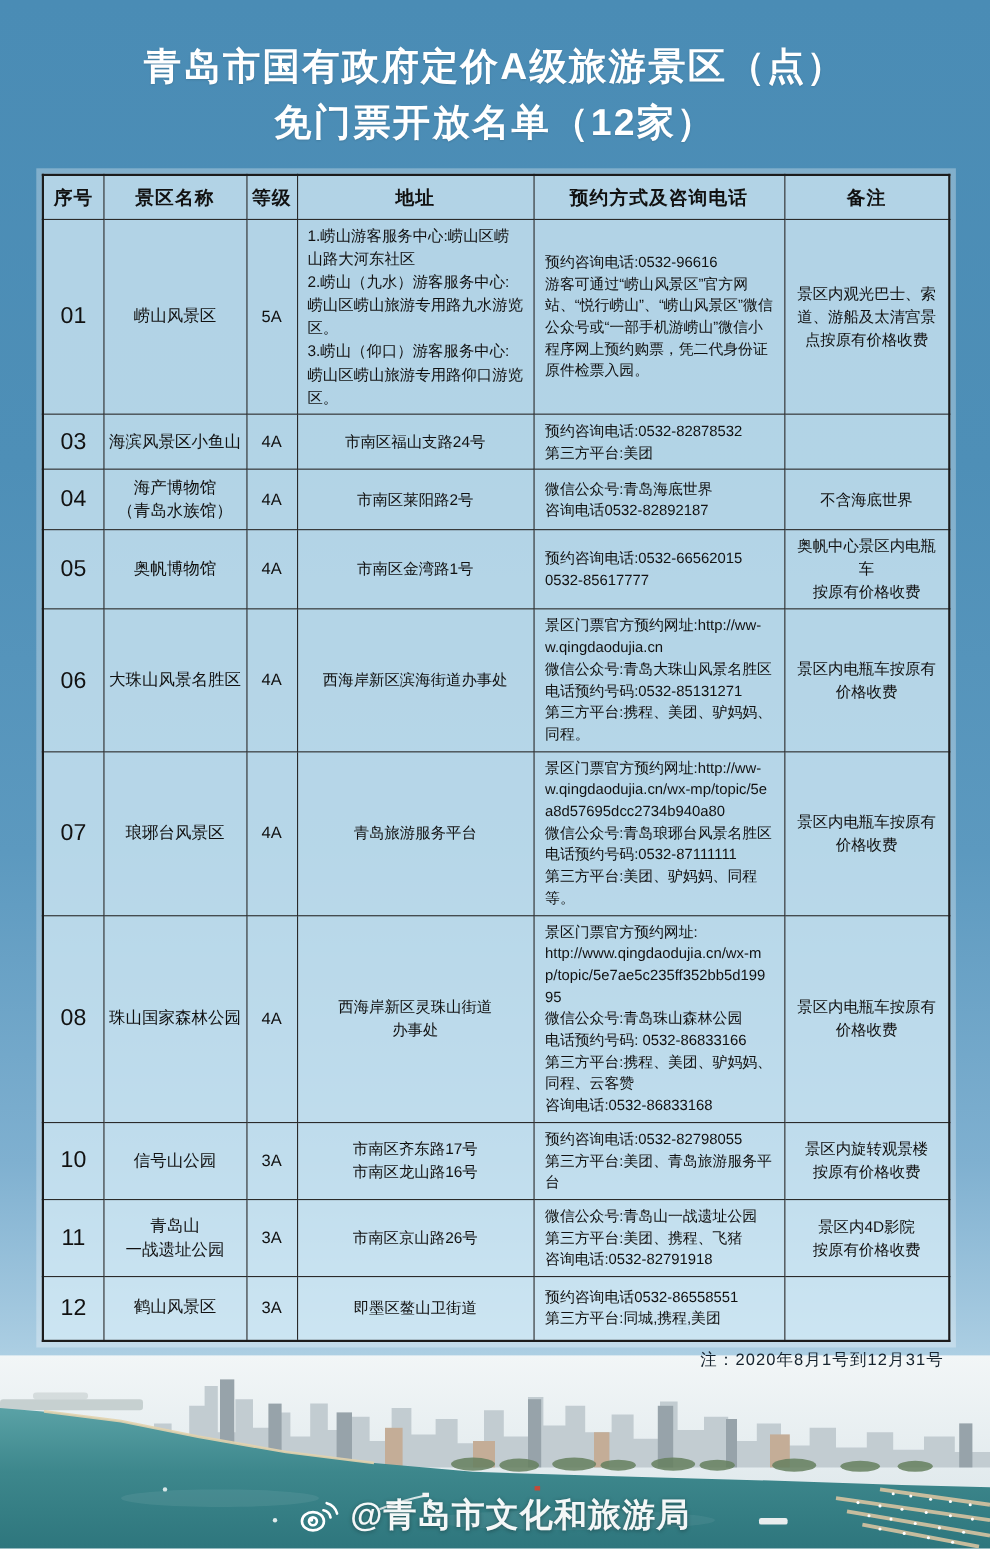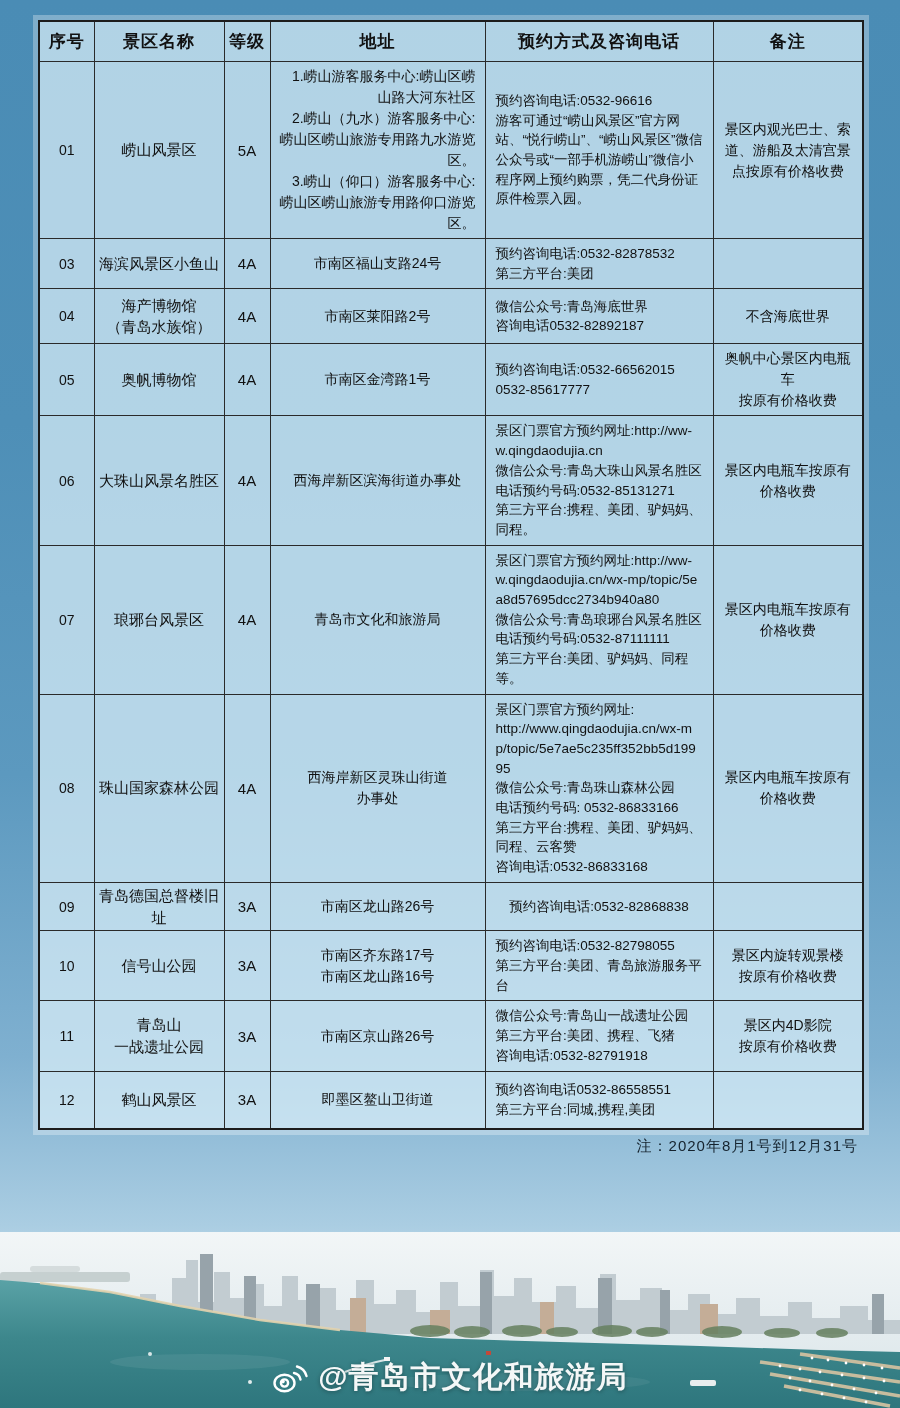--- a/index.html
+++ b/index.html
@@ -16,25 +16,25 @@
   }
   .table-wrap{margin:20px 38px 0 38px;}
   table.attractions{
     border-collapse:collapse;table-layout:fixed;width:824px;
     background:rgba(217,238,248,0.72);
     border:2px solid #1c1c1c;
     box-shadow:0 0 0 5px rgba(255,255,255,0.30);
   }
   th,td{border:1.5px solid #2a2a2a;vertical-align:middle;color:#111;}
   th{font-size:17px;font-weight:bold;padding:8px 2px;text-align:center;letter-spacing:1px;}
-  .c-no{text-align:center;font-size:14px;}
+  .c-no{text-align:center;font-size:21px;}
   .c-name{text-align:center;font-size:15px;white-space:pre-line;line-height:1.45;padding:2px 4px;}
   .c-grade{text-align:center;font-size:15px;}
   .c-addr{text-align:center;font-size:14px;white-space:pre-line;line-height:1.5;padding:4px 9px;}
-  .c-addr.left{text-align:right;}
+  .c-addr.left{text-align:left;}
   .c-book{text-align:left;font-size:13.5px;white-space:pre-line;line-height:1.46;padding:5px 10px;word-break:break-all;}
   .c-book.center{text-align:center;}
   .c-note{text-align:center;font-size:14px;white-space:pre-line;line-height:1.5;padding:4px 8px;}
   .c-note.left{text-align:center;}
   .footnote{
     margin:7px 42px 0 0;text-align:right;font-size:15px;color:#15232e;letter-spacing:1px;
   }
   .photo{
     position:absolute;left:0;bottom:0;width:900px;height:176px;z-index:1;
   }
@@ -44,20 +44,24 @@
     display:flex;align-items:center;justify-content:center;gap:10px;
     color:rgba(255,255,255,0.95);font-size:30px;font-weight:bold;letter-spacing:1px;
     text-shadow:0 1px 4px rgba(0,0,0,0.35);
   }
 </style>
 </head>
 <body>
 
 <div class="poster">
 
+  <div class="title">
+    <div>青岛市国有政府定价A级旅游景区（点）</div>
+    <div>免门票开放名单（12家）</div>
+  </div>
 
   <div class="table-wrap">
     <table class="attractions">
       <colgroup>
         <col style="width:55px">
           <col style="width:130px">
           <col style="width:46px">
         <col style="width:215px">
           <col style="width:228px">
           <col style="width:150px">
@@ -122,21 +126,21 @@
 微信公众号:青岛大珠山风景名胜区
 电话预约号码:0532-85131271
 第三方平台:携程、美团、驴妈妈、同程。</td>
           <td class="c-note">景区内电瓶车按原有
 价格收费</td>
         </tr>
         <tr style="height:140px;">
           <td class="c-no">07</td>
           <td class="c-name">琅琊台风景区</td>
           <td class="c-grade">4A</td>
-          <td class="c-addr">青岛市文化和旅游局</td>
+          <td class="c-addr">青岛旅游服务平台</td>
           <td class="c-book">景区门票官方预约网址:http://ww-w.qingdaodujia.cn/wx-mp/topic/5ea8d57695dcc2734b940a80
 微信公众号:青岛琅琊台风景名胜区
 电话预约号码:0532-87111111
 第三方平台:美团、驴妈妈、同程等。</td>
           <td class="c-note">景区内电瓶车按原有
 价格收费</td>
         </tr>
         <tr style="height:188px;">
           <td class="c-no">08</td>
           <td class="c-name">珠山国家森林公园</td>
@@ -144,28 +148,20 @@
           <td class="c-addr">西海岸新区灵珠山街道
 办事处</td>
           <td class="c-book">景区门票官方预约网址:
 http://www.qingdaodujia.cn/wx-mp/topic/5e7ae5c235ff352bb5d19995
 微信公众号:青岛珠山森林公园
 电话预约号码: 0532-86833166
 第三方平台:携程、美团、驴妈妈、同程、云客赞
 咨询电话:0532-86833168</td>
           <td class="c-note">景区内电瓶车按原有
 价格收费</td>
-        </tr>
-        <tr style="height:42px;">
-          <td class="c-no">09</td>
-          <td class="c-name">青岛德国总督楼旧址</td>
-          <td class="c-grade">3A</td>
-          <td class="c-addr">市南区龙山路26号</td>
-          <td class="c-book center">预约咨询电话:0532-82868838</td>
-          <td class="c-note"></td>
         </tr>
         <tr style="height:53px;">
           <td class="c-no">10</td>
           <td class="c-name">信号山公园</td>
           <td class="c-grade">3A</td>
           <td class="c-addr">市南区齐东路17号
 市南区龙山路16号</td>
           <td class="c-book">预约咨询电话:0532-82798055
 第三方平台:美团、青岛旅游服务平台</td>
           <td class="c-note">景区内旋转观景楼

